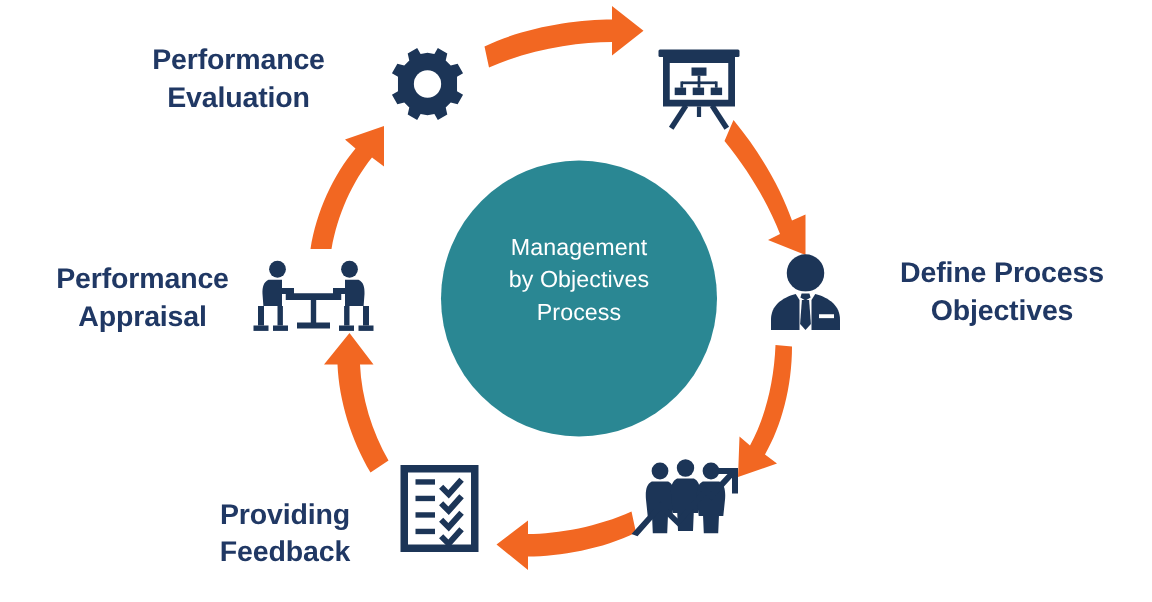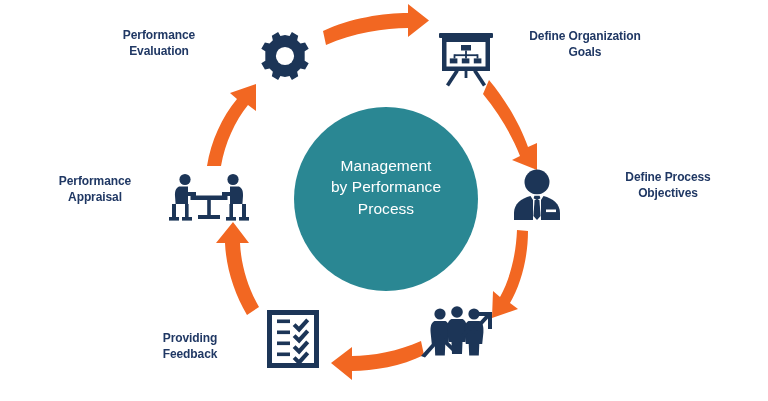--- a/index.html
+++ b/index.html
@@ -23,21 +23,21 @@
     position: absolute;
     left: 0;
     top: 0;
     width: 768px;
     height: 401px;
   }
   .node-label {
     position: absolute;
     color: #203864;
     font-weight: bold;
-    font-size: 12px;
+    font-size: 19px;
     line-height: 1.32;
     text-align: center;
     white-space: pre-line;
     letter-spacing: -0.1px;
   }
   #label-define-organization-goals {
     left: 489px;
     top: 29px;
     width: 192px;
   }
@@ -221,25 +221,23 @@
         <rect x="33" y="6" width="4" height="13"></rect>
         <rect x="30" y="19" width="10" height="3.6"></rect>
         <rect x="20.4" y="6" width="3.6" height="13"></rect>
         <rect x="17" y="19" width="10" height="3.6"></rect>
       </g>
 
     </g>
   </svg>
 
   <div id="center-circle-text">Management
-by Performance
+by Objectives
 Process</div>
 
-  <div class="node-label" id="label-define-organization-goals">Define Organization
-Goals</div>
 
   <div class="node-label" id="label-define-employee-objectives">Define Process
 Objectives</div>
 
 
   <div class="node-label" id="label-providing-feedback">Providing
 Feedback</div>
 
   <div class="node-label" id="label-performance-appraisal">Performance
 Appraisal</div>

